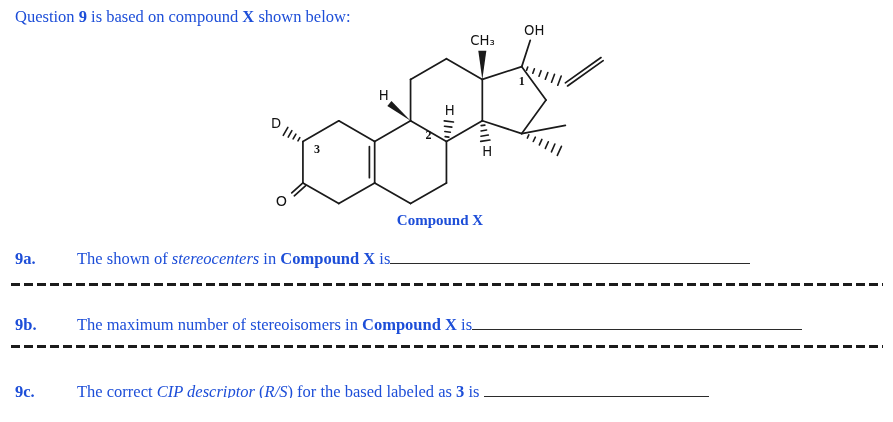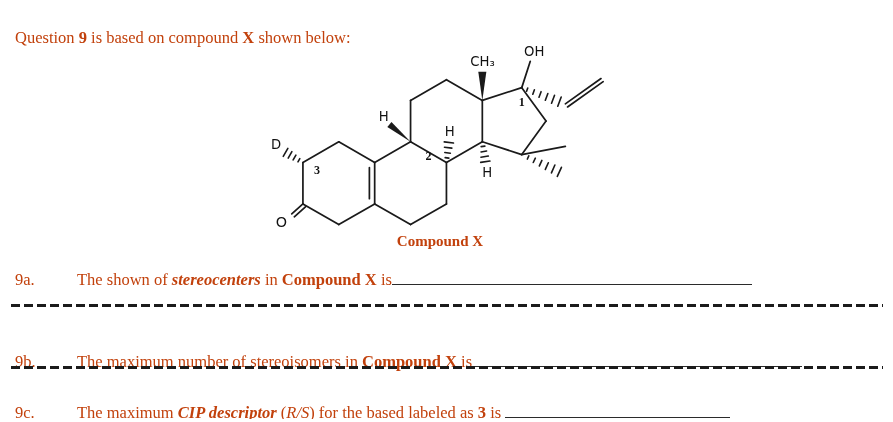--- a/index.html
+++ b/index.html
@@ -1,25 +1,25 @@
 <!DOCTYPE html>
 <html><head>
 <meta charset="utf-8">
 <style>
   html,body{margin:0;padding:0;background:#ffffff;}
   .page{position:relative;width:893px;height:398px;background:#fff;overflow:hidden;
-        font-family:"Liberation Serif",serif;color:#c2410c;margin-top:21px;}
+        font-family:"Liberation Serif",serif;color:#1d4ed8;}
   .title-line{position:absolute;left:15px;top:7px;font-size:16.5px;white-space:pre;}
   .title-line b{font-weight:bold;}
   .struct-svg{position:absolute;left:0;top:0;}
   .caption{position:absolute;left:340px;top:212px;width:200px;text-align:center;
            font-weight:bold;font-size:15px;}
   .q{position:absolute;left:15px;width:868px;font-size:16.5px;white-space:nowrap;}
-  .qnum{font-weight:normal;display:inline-block;width:62px;}
-  .bi{font-weight:bold;font-style:italic;}
+  .qnum{font-weight:bold;display:inline-block;width:62px;}
+  .bi{font-weight:normal;font-style:italic;}
   .it{font-style:italic;text-decoration:underline;}
   .bd{font-weight:bold;}
   .blank{display:inline-block;height:1em;border-bottom:1.4px solid #2b2b2b;}
   .dashes{position:absolute;left:11px;width:872px;height:3px;
           background:repeating-linear-gradient(90deg,#1b1b1b 0 9px,transparent 9px 13px);}
 </style>
 </head>
 <body>
 
 <div class="page">
@@ -123,23 +123,23 @@
   </svg>
 
   <div class="caption">Compound X</div>
 
   <div class="q" style="top:246px">
     <span class="qnum">9a.</span><span>The shown of </span><span class="bi">stereocenters</span><span> in </span><span class="bd">Compound X</span><span> is</span><span class="blank" style="width:360px"></span>
   </div>
 
   <div class="dashes" style="top:283px"></div>
 
-  <div class="q" style="top:328px">
+  <div class="q" style="top:312px">
     <span class="qnum">9b.</span><span>The maximum number of stereoisomers in </span><span class="bd">Compound X</span><span> is</span><span class="blank" style="width:330px"></span>
   </div>
 
   <div class="dashes" style="top:345px"></div>
 
   <div class="q" style="top:379px">
-    <span class="qnum">9c.</span><span>The maximum </span><span class="bi">CIP descriptor</span><span> (</span><span class="it">R/S</span><span>) for the based labeled as </span><span class="bd">3</span><span> is </span><span class="blank" style="width:225px"></span>
+    <span class="qnum">9c.</span><span>The correct </span><span class="bi">CIP descriptor</span><span> (</span><span class="it">R/S</span><span>) for the based labeled as </span><span class="bd">3</span><span> is </span><span class="blank" style="width:225px"></span>
   </div>
 
 </div>
 
 </body></html>

